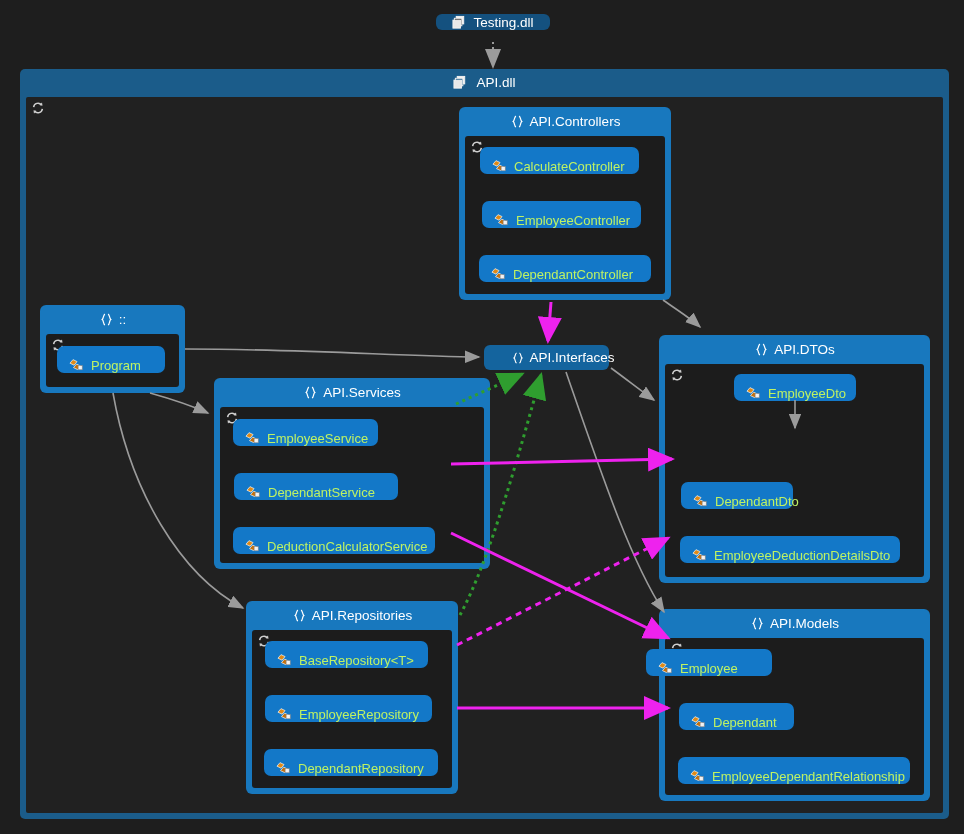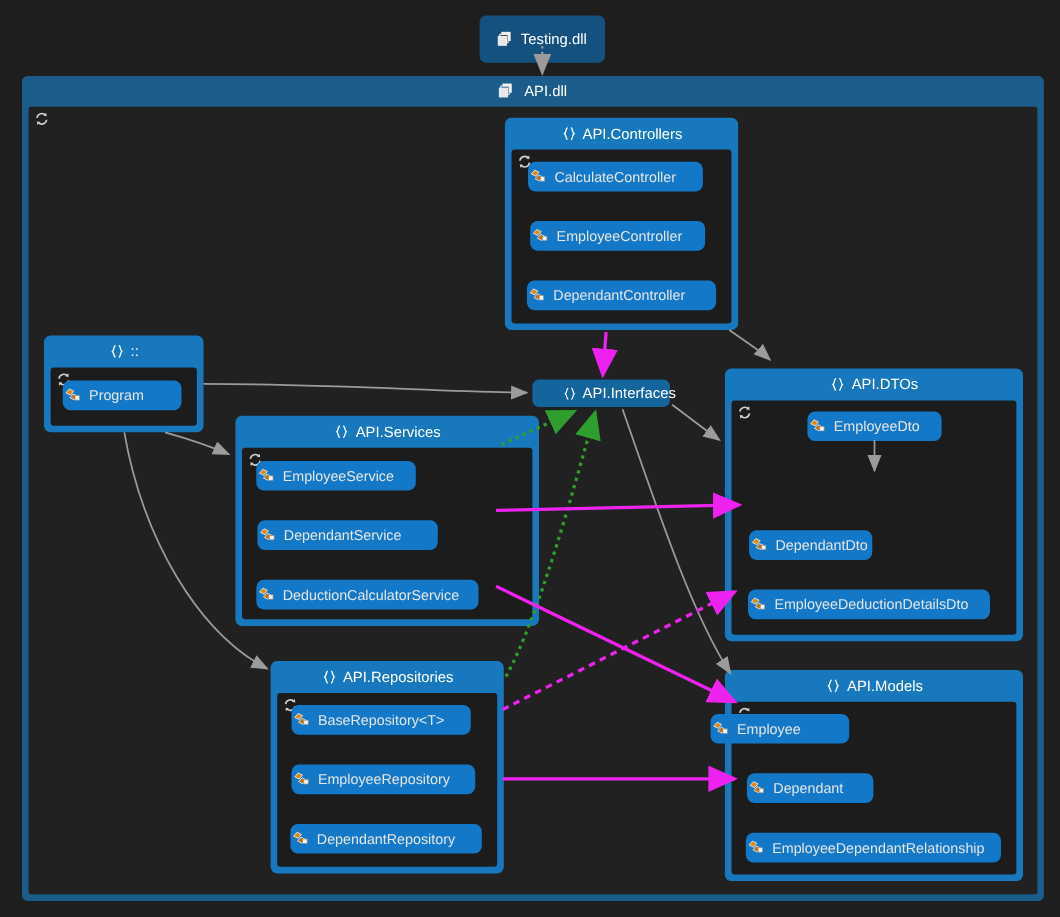--- a/index.html
+++ b/index.html
@@ -112,26 +112,26 @@
     padding-left: 32px;
   }
 
   
   .classnode {
     position: absolute;
     box-sizing: border-box;
     background: #1378c8;
     border-radius: 7px;
     height: 27px;
-    color: #e5e5e5;
+    color: #bef264;
     font-size: 13px;
     display: flex;
-    align-items: center;
+    align-items: flex-end;
     gap: 7px;
-    padding: 0 1px;
+    padding: 0 11px;
     white-space: nowrap;
     z-index: 4;
   }
 
   
   .ic { display: inline-block; flex: none; line-height: 0; }
   .ic svg { display: block; }
 
   .refresh-badge {
     position: absolute;
@@ -184,21 +184,21 @@
 
     <line x1="451" y1="533" x2="668" y2="638" stroke="#ee22ee" stroke-width="3" marker-end="url(#arrMag)"></line>
 
     <line x1="457" y1="645" x2="668" y2="538" stroke="#ee22ee" stroke-width="3" stroke-dasharray="6,5" marker-end="url(#arrMag)"></line>
 
     <line x1="457" y1="708" x2="668" y2="708" stroke="#ee22ee" stroke-width="3" marker-end="url(#arrMag)"></line>
 
     <line x1="795" y1="400" x2="795" y2="428" stroke="#9b9b9b" stroke-width="1.6" marker-end="url(#arrGray)"></line>
   </svg>
 
-  <div class="pill" style="left:436px;top:14px;width:114px;height:43px;">
+  <div class="pill" style="left:436px;top:14px;width:114px;height:16px;">
     <span class="ic">
       <svg width="15" height="15" viewBox="0 0 16 16">
         <rect x="4.5" y="1.5" width="8" height="8" fill="#f2f2f2" stroke="#f2f2f2"></rect>
         <rect x="2.5" y="3.5" width="8" height="8" fill="#3c3c3c" stroke="#f2f2f2"></rect>
         <rect x="1" y="5.5" width="8" height="8.5" fill="#e8e8e8" stroke="#f2f2f2"></rect>
       </svg>
     </span>
     <span>Testing.dll</span>
   </div>
 

